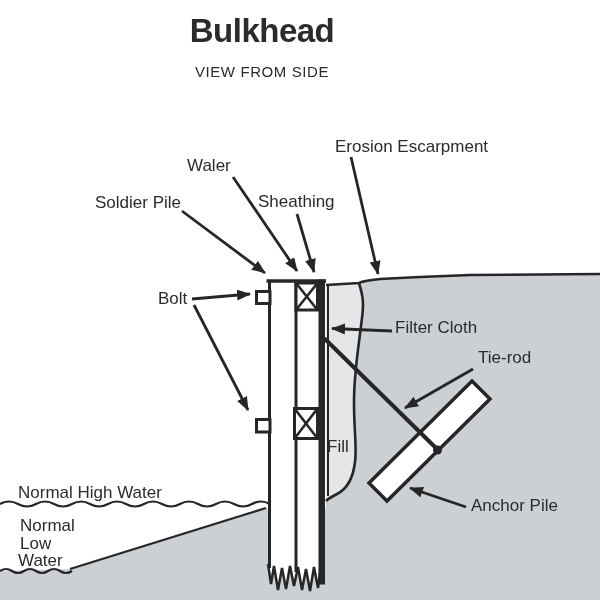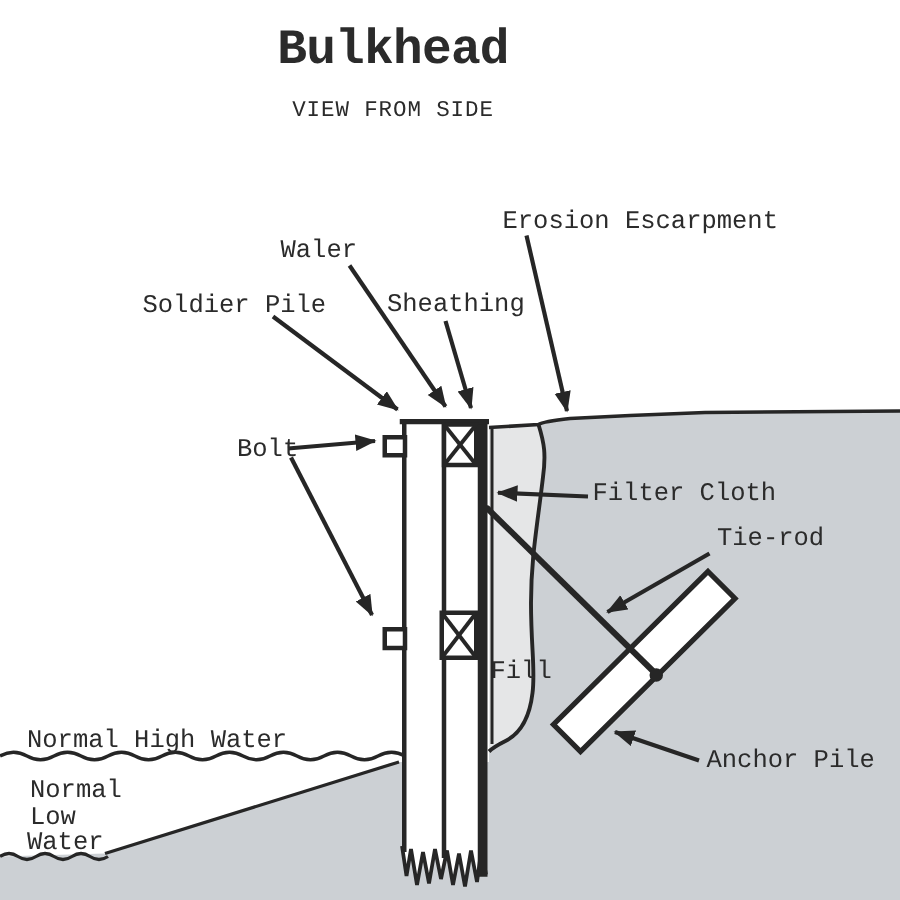--- a/index.html
+++ b/index.html
@@ -1,17 +1,17 @@
 <!DOCTYPE html>
 <html><head>
 <meta charset="utf-8">
 <style>
   html,body{margin:0;padding:0;background:#ffffff;}
   .stage{position:relative;width:600px;height:600px;background:#ffffff;overflow:hidden;
-         font-family:Liberation Mono, monospace;}
+         font-family:Liberation Sans, sans-serif;}
   svg{display:block;}
   text{fill:#2b2b2b;}
   .title{font-size:33px;font-weight:bold;letter-spacing:-0.5px;}
   .subtitle{font-size:15px;letter-spacing:0.6px;}
   .callout{font-size:17px;}
   .waterlbl{font-size:17px;}
 </style>
 </head>
 <body>
 

